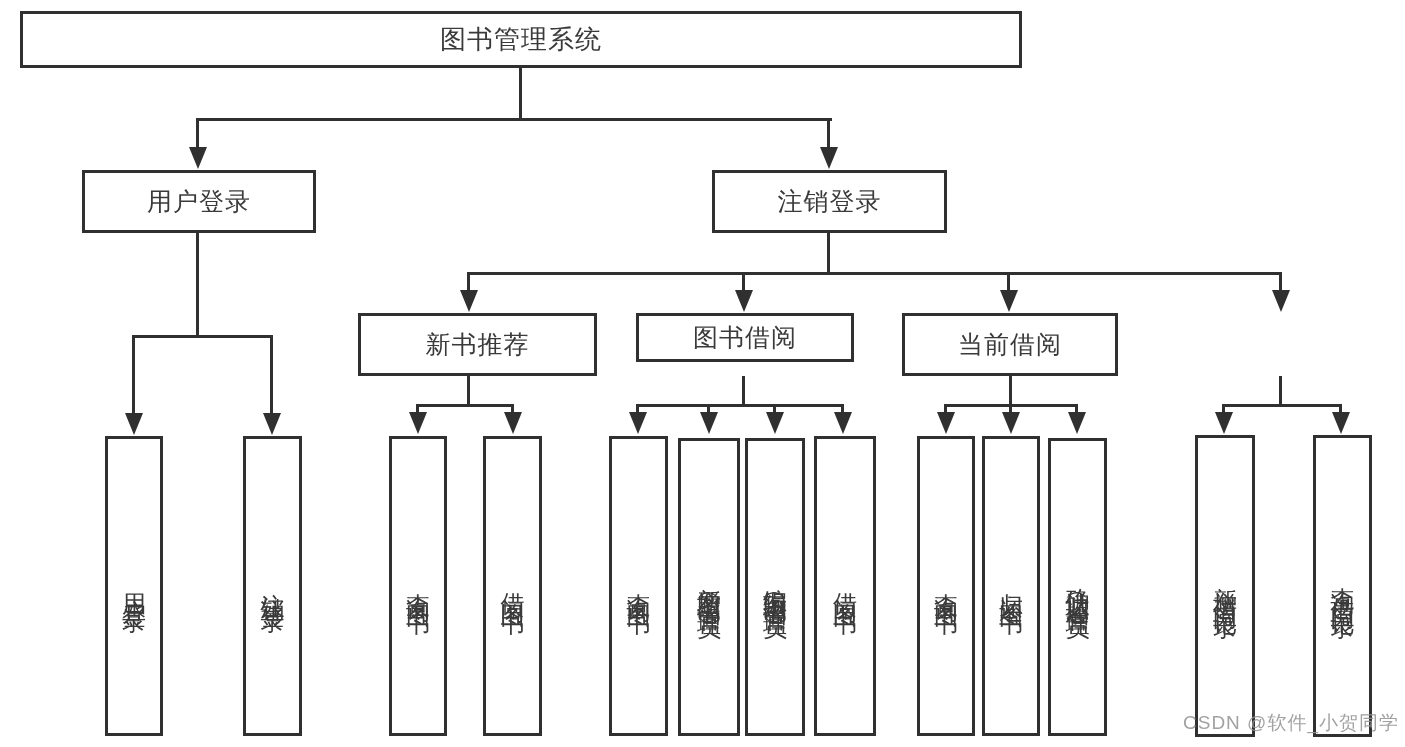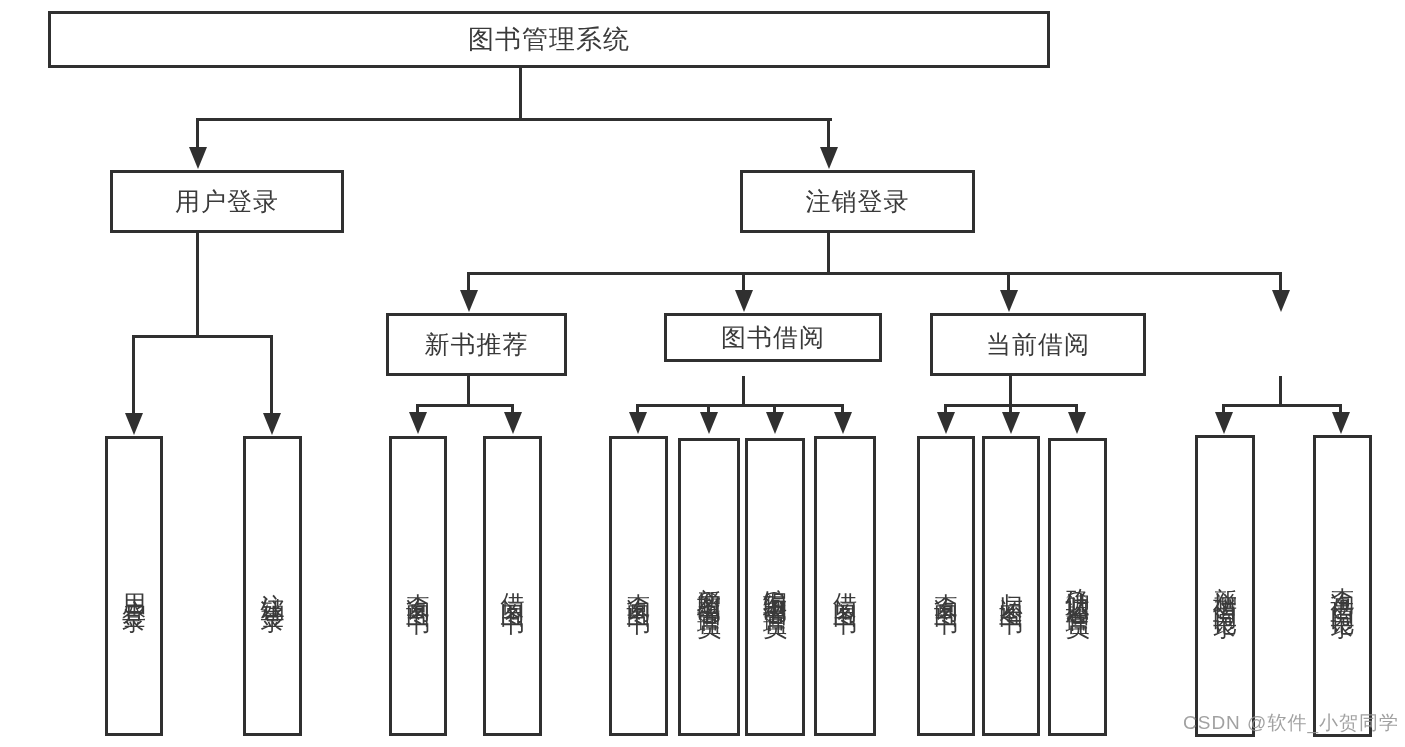--- a/index.html
+++ b/index.html
@@ -13,21 +13,20 @@
   .node{
     position:absolute;
     box-sizing:border-box;
     border:3px solid #303030;
     background:#ffffff;
     display:flex;align-items:center;justify-content:center;
     color:#3a3a3a;
     font-size:25px;
     letter-spacing:1px;
     white-space:nowrap;
-    margin-left:28px;
   }
   .leaf{
     position:absolute;
     box-sizing:border-box;
     border:3px solid #303030;
     background:#ffffff;
     display:flex;align-items:center;justify-content:center;
     color:#3a3a3a;
   }
   .vtext{
@@ -100,21 +99,21 @@
   <div class="hline" style="left:467px;top:272px;width:814px;"></div>
   <div class="vline" style="left:467px;top:272px;height:18px;"></div>
   <div class="arrow" style="left:460px;top:290px;"></div>
   <div class="vline" style="left:742px;top:272px;height:18px;"></div>
   <div class="arrow" style="left:735px;top:290px;"></div>
   <div class="vline" style="left:1007px;top:272px;height:18px;"></div>
   <div class="arrow" style="left:1000px;top:290px;"></div>
   <div class="vline" style="left:1279px;top:272px;height:18px;"></div>
   <div class="arrow" style="left:1272px;top:290px;"></div>
 
-  <div class="node" style="left:358px;top:313px;width:181px;height:63px;">
+  <div class="node" style="left:358px;top:313px;width:239px;height:63px;">
     <span>新书推荐</span>
   </div>
   <div class="node" style="left:636px;top:313px;width:218px;height:49px;">
     <span>图书借阅</span>
   </div>
   <div class="node" style="left:902px;top:313px;width:216px;height:63px;">
     <span>当前借阅</span>
   </div>
 
   <div class="vline" style="left:467px;top:376px;height:30px;"></div>

